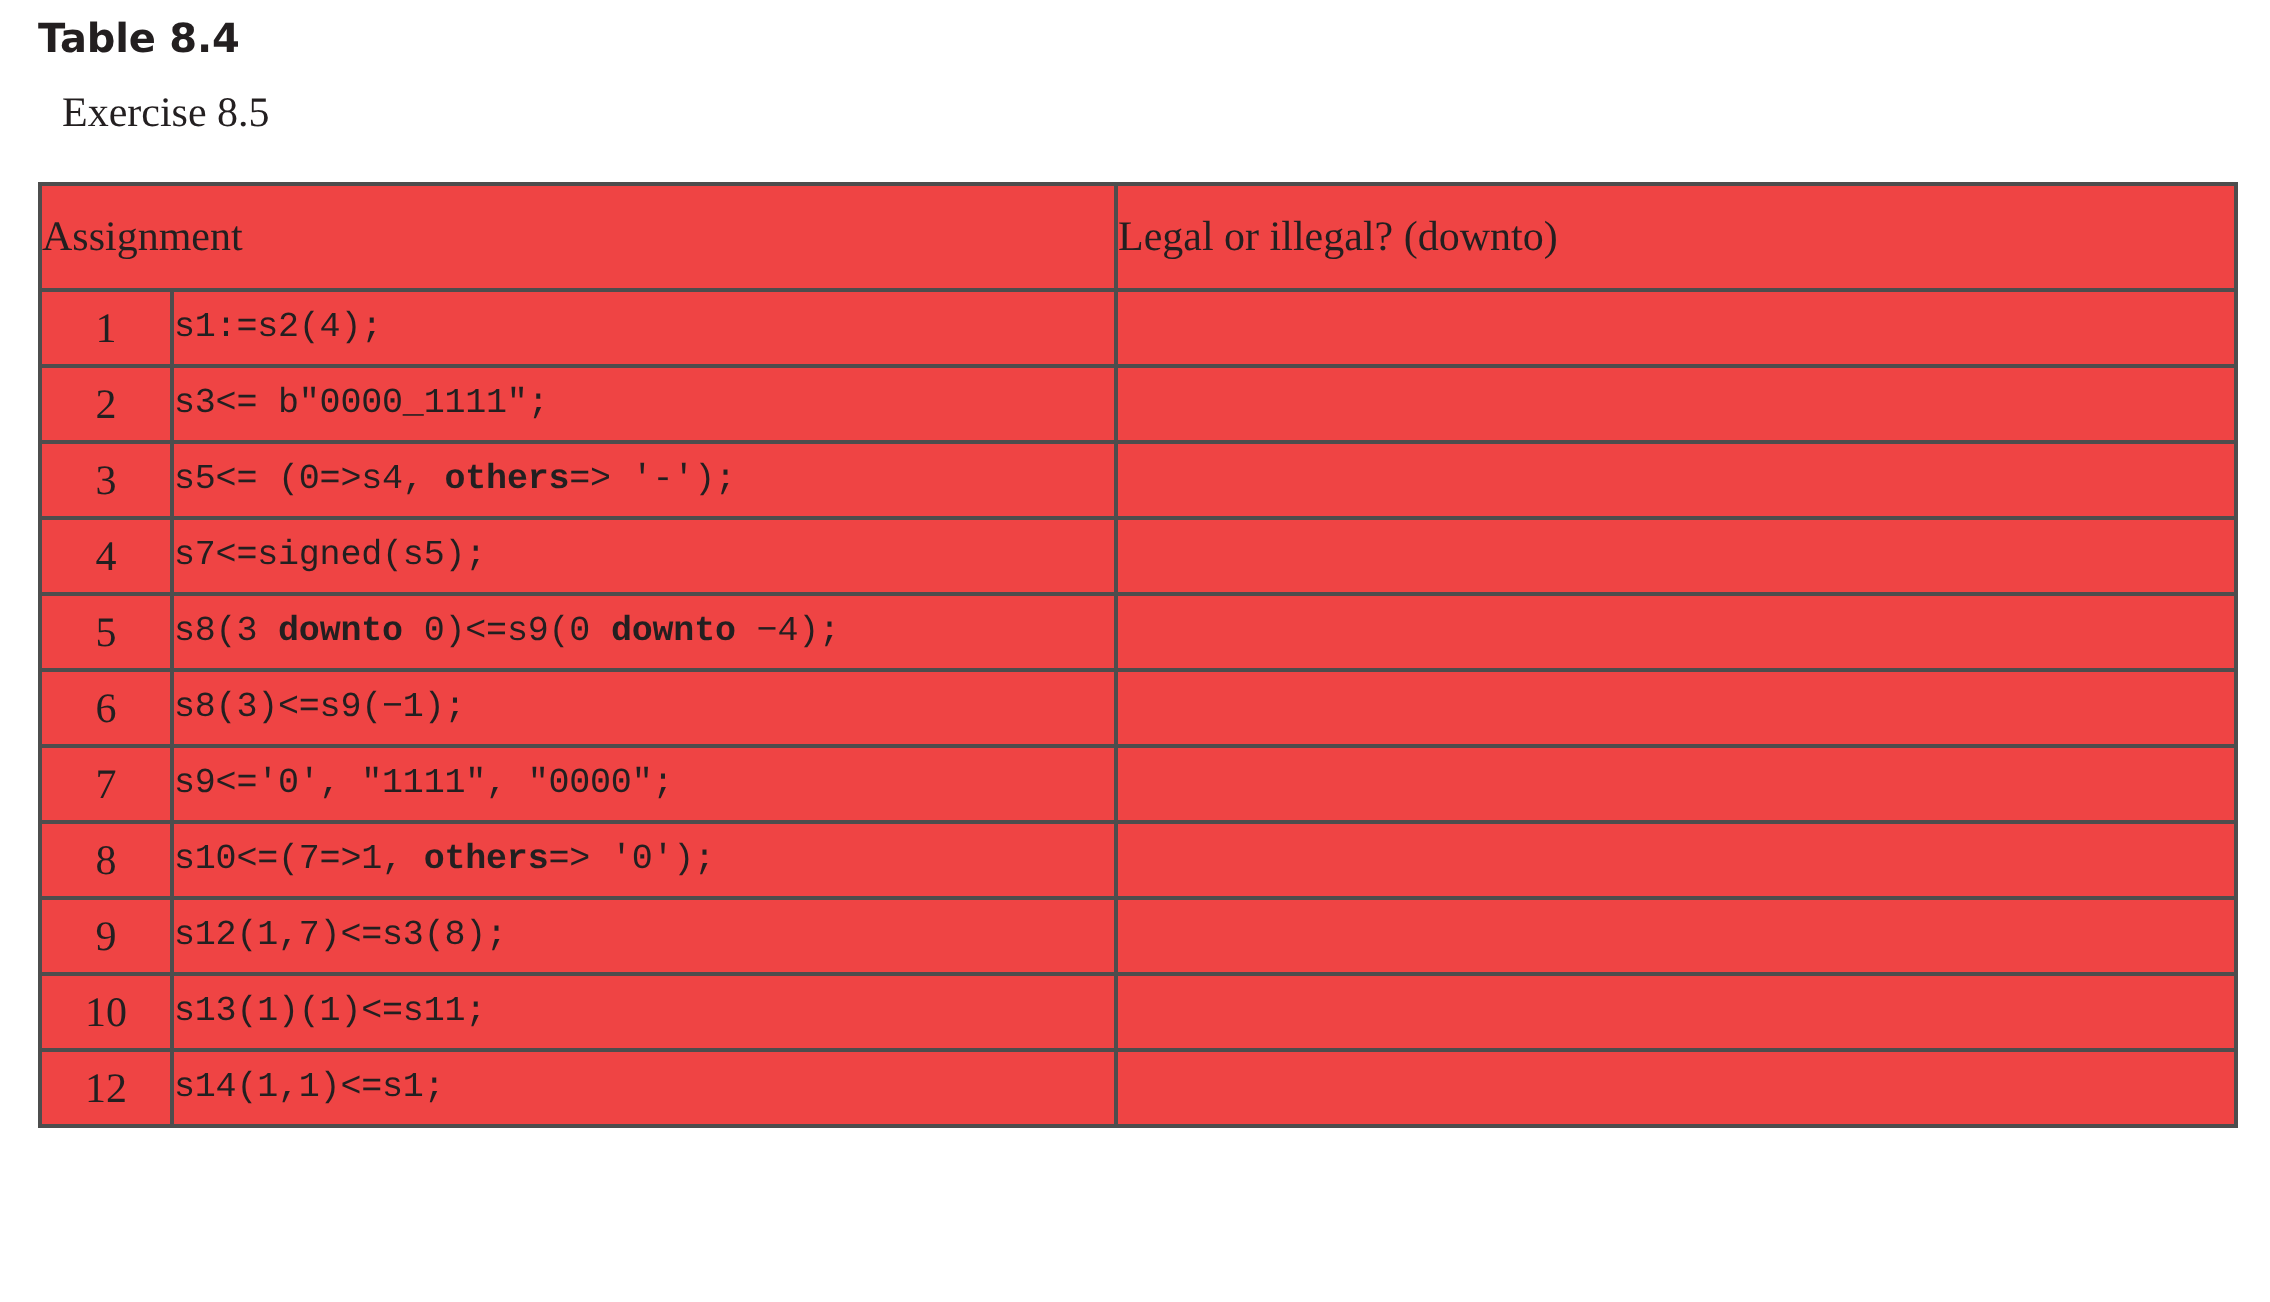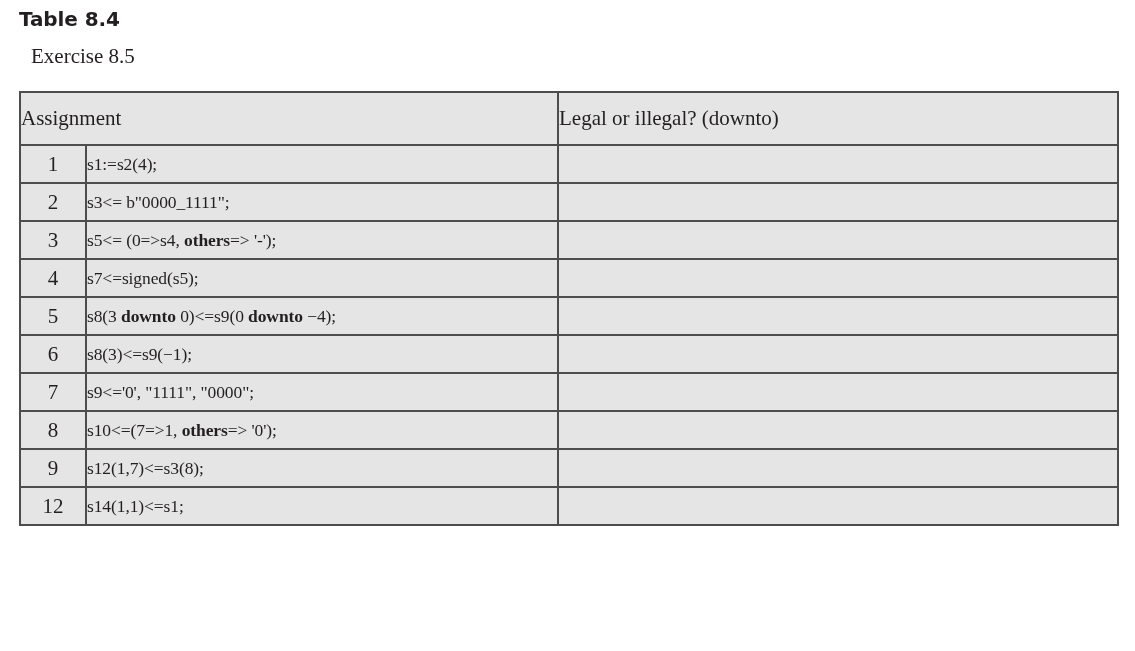--- a/index.html
+++ b/index.html
@@ -55,21 +55,21 @@
     width: 1098px;
     border-collapse: collapse;
     table-layout: fixed;
     background: #ffffff;
   }
 
   .tbl td, .tbl th {
     border: 2px solid #4d4d4d;
     padding: 0;
     vertical-align: middle;
-    background: #e5e5e5;
+    background: #ef4444;
   }
 
   
   .col-num   { width: 66px; }
   .col-code  { width: 472px; }
   .col-ans   { width: 560px; }
 
   
   .hdr-cell {
     height: 51px;
@@ -88,21 +88,21 @@
     font-family: "Liberation Serif", serif;
     font-size: 21px;
     color: #231f20;
     padding: 0 4px;
   }
 
   .row-code {
     height: 36px;
     text-align: left;
     padding: 0 0 0 12px;
-    font-family: Liberation Serif, serif;
+    font-family: Liberation Mono, monospace;
     font-size: 17.5px;
     letter-spacing: -0.1px;
     color: #231f20;
     white-space: nowrap;
     margin-top: 17px;
   }
 
   .row-ans {
     height: 36px;
   }
@@ -174,20 +174,25 @@
           <td class="row-num">8</td>
           <td class="row-code">s10&lt;=(7=&gt;1, <b>others</b>=&gt; '0');</td>
           <td class="row-ans"></td>
         </tr>
         <tr>
           <td class="row-num">9</td>
           <td class="row-code">s12(1,7)&lt;=s3(8);</td>
           <td class="row-ans"></td>
         </tr>
         <tr>
+          <td class="row-num">10</td>
+          <td class="row-code">s13(1)(1)&lt;=s11;</td>
+          <td class="row-ans"></td>
+        </tr>
+        <tr>
           <td class="row-num">12</td>
           <td class="row-code">s14(1,1)&lt;=s1;</td>
           <td class="row-ans"></td>
         </tr>
       </tbody>
   </table>
 
 </div>
 
 </body></html>

